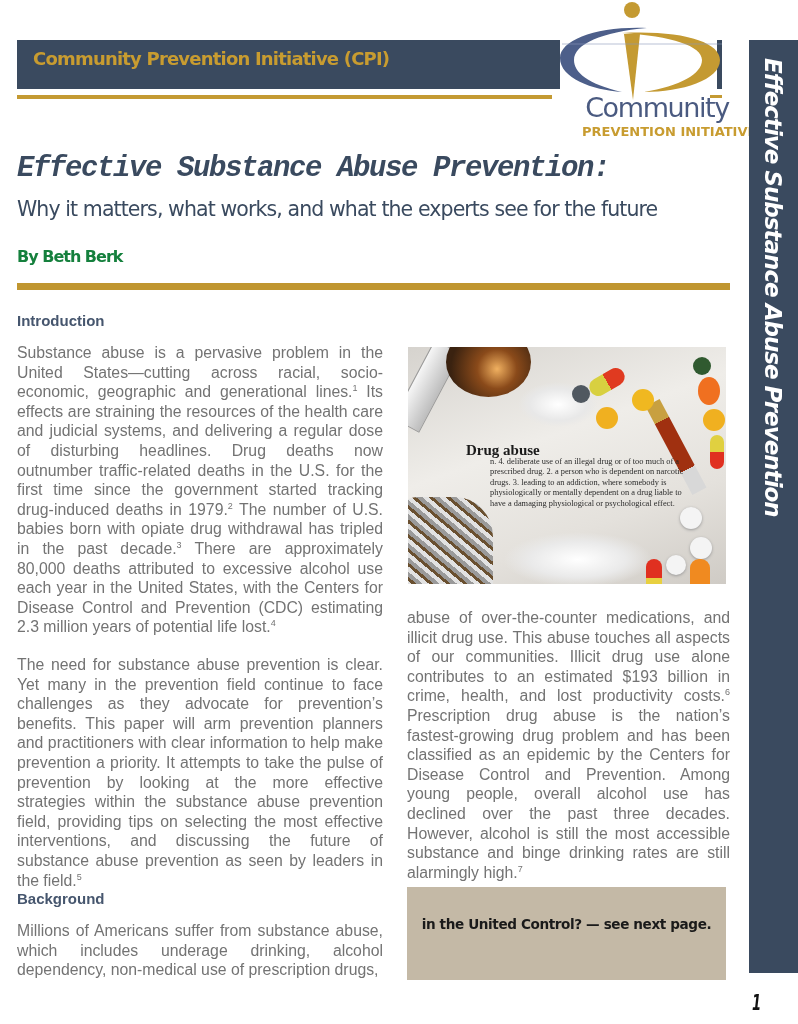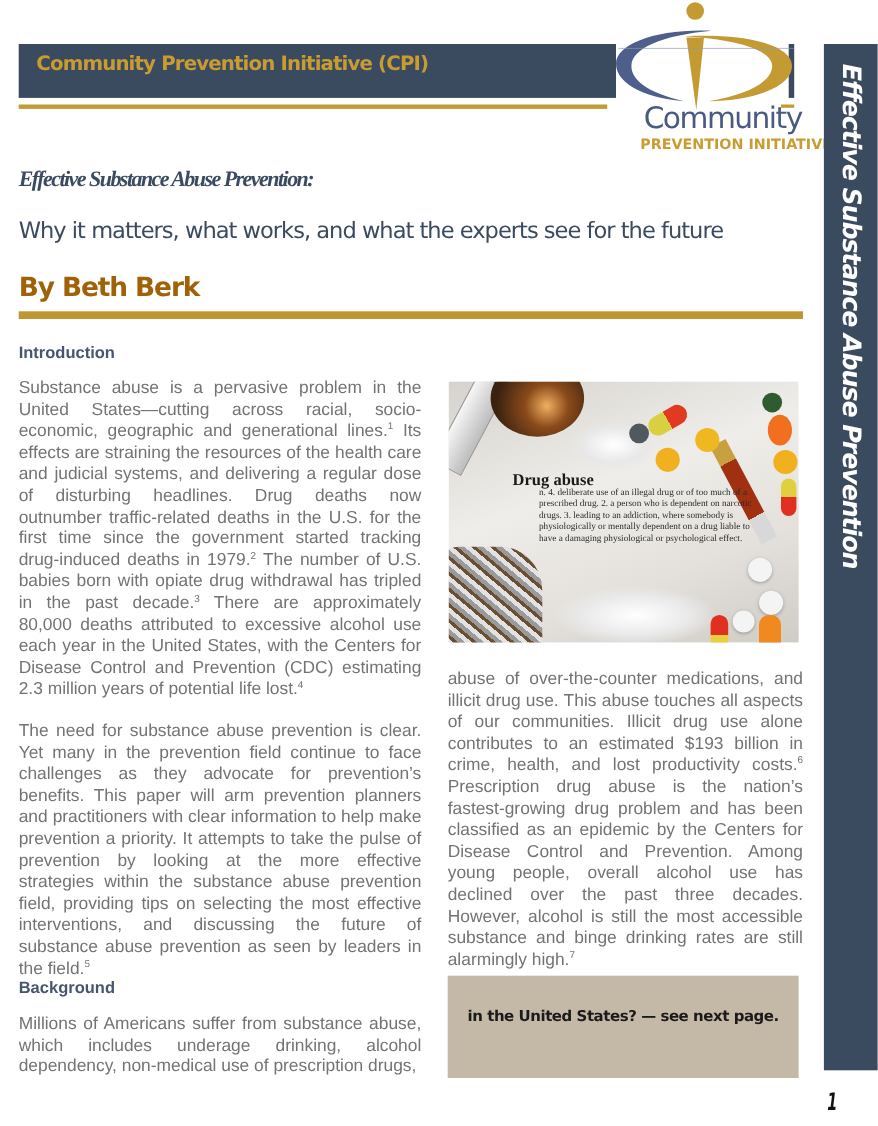--- a/index.html
+++ b/index.html
@@ -51,32 +51,32 @@
     line-height: 40px;
   }
   .page-number {
     position: absolute; left: 752px; top: 990px; width: 20px;
     font-family: "DejaVu Sans", sans-serif; font-style: italic; font-weight: bold;
     font-size: 22px; color: #111; transform: scaleX(0.6); transform-origin: left top;
   }
 
   .title {
     position: absolute; left: 17px; top: 152px; white-space: nowrap;
-    font-family: Liberation Serif, serif; font-weight: bold; font-style: italic;
-    font-size: 20px; letter-spacing: -1.4px; color: #3a4a5f;
+    font-family: Liberation Mono, monospace; font-weight: bold; font-style: italic;
+    font-size: 29px; letter-spacing: -1.4px; color: #3a4a5f;
   }
   .subtitle {
     position: absolute; left: 17px; top: 197px; white-space: nowrap;
     font-family: "DejaVu Sans", sans-serif; font-size: 20.5px; letter-spacing: -0.9px;
     color: #3a4a5f;
   }
   .byline {
     position: absolute; left: 17px; top: 247px; white-space: nowrap;
-    font-family: "DejaVu Sans", sans-serif; font-weight: bold; font-size: 24px;
-    letter-spacing: -1px; color: #a16207;
+    font-family: "DejaVu Sans", sans-serif; font-weight: bold; font-size: 16px;
+    letter-spacing: -1px; color: #15803d;
   }
   .title-rule {
     position: absolute; left: 17px; top: 283px; width: 713px; height: 7px; background: #c09630;
   }
 
   .section-head {
     position: absolute; left: 17px; font-family: "Liberation Sans", sans-serif;
     font-weight: bold; font-size: 15px; color: #46566e;
   }
   .para {
@@ -112,21 +112,21 @@
     background: radial-gradient(#ffffff 0%, #e8e8e8 50%, transparent 70%); }
   .photo .powder2 { position: absolute; left: 95px; top: 185px; width: 150px; height: 55px; border-radius: 50%;
     background: radial-gradient(#ffffff 0%, #eaeaea 45%, transparent 70%); }
   .pill { position: absolute; border-radius: 50%; }
   .capsule { position: absolute; border-radius: 9px; }
   .photo .red-syringe {
     position: absolute; left: 260px; top: 50px; width: 16px; height: 100px;
     background: linear-gradient(#c8a040 0 20%, #a03010 20% 75%, #d8d8d8 75%); transform: rotate(-28deg);
   }
   .photo .caption {
-    position: absolute; left: 58px; top: 85px; width: 220px;
+    position: absolute; left: 58px; top: 98px; width: 220px;
     font-family: "Liberation Serif", serif; color: #2a2a2a; font-size: 8.4px; line-height: 10.6px;
   }
   .photo .caption-head {
     font-family: "Liberation Serif", serif; font-weight: bold; font-size: 15px; color: #1a1a1a;
   }
   .photo .caption-body { display: block; padding-left: 24px; margin-top: -2px; }
 
   .callout {
     position: absolute; left: 407px; top: 887px; width: 319px; height: 93px; background: #c4b9a6;
   }
@@ -212,17 +212,17 @@
     <span class="caption-body">n. 4. deliberate use of an illegal drug or of too much of a prescribed drug. 2. a person who is dependent on narcotic drugs. 3. leading to an addiction, where somebody is physiologically or mentally dependent on a drug liable to have a damaging physiological or psychological effect.</span>
   </div>
 </div>
 
 <p class="para col-right" style="top:608px;">
   <span>abuse of over-the-counter medications, and illicit drug use. This abuse touches all aspects of our communities. Illicit drug use alone contributes to an estimated $193 billion in crime, health, and lost productivity costs.</span><sup>6</sup><span>  Prescription drug abuse is the nation’s fastest-growing drug problem and has been classified as an epidemic by the Centers for Disease Control and Prevention. Among young people, overall alcohol use has declined over the past three decades. However, alcohol is still the most accessible substance and binge drinking rates are still alarmingly high.</span><sup>7</sup>
 </p>
 
 <div class="callout">
   <div class="callout-text">
-    <div>in the United States? — see next page.</div>
+    <div>in the United Control? — see next page.</div>
   </div>
 </div>
 
 <div class="page-number">1</div>
 
 </body></html>

